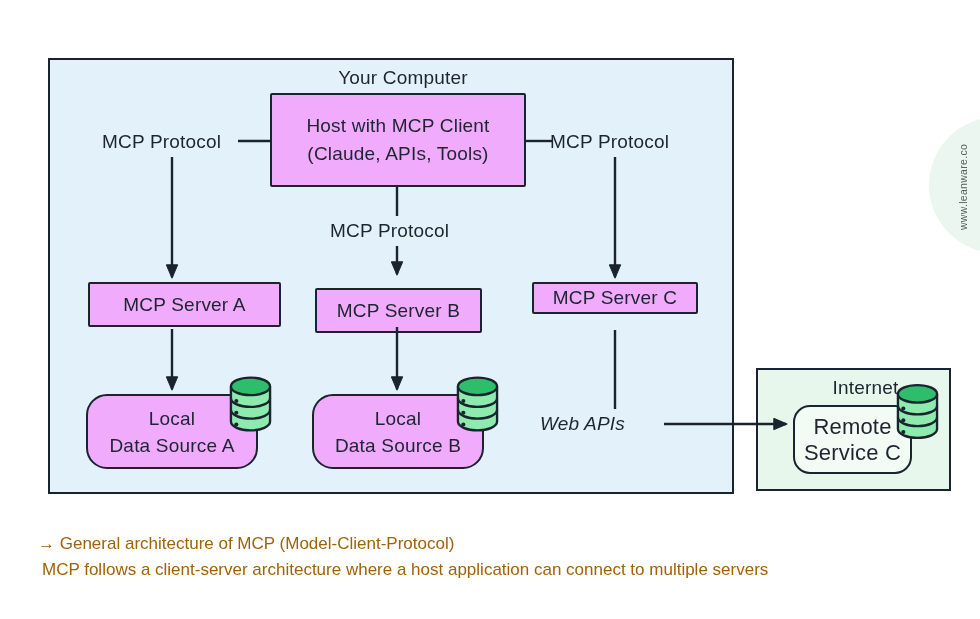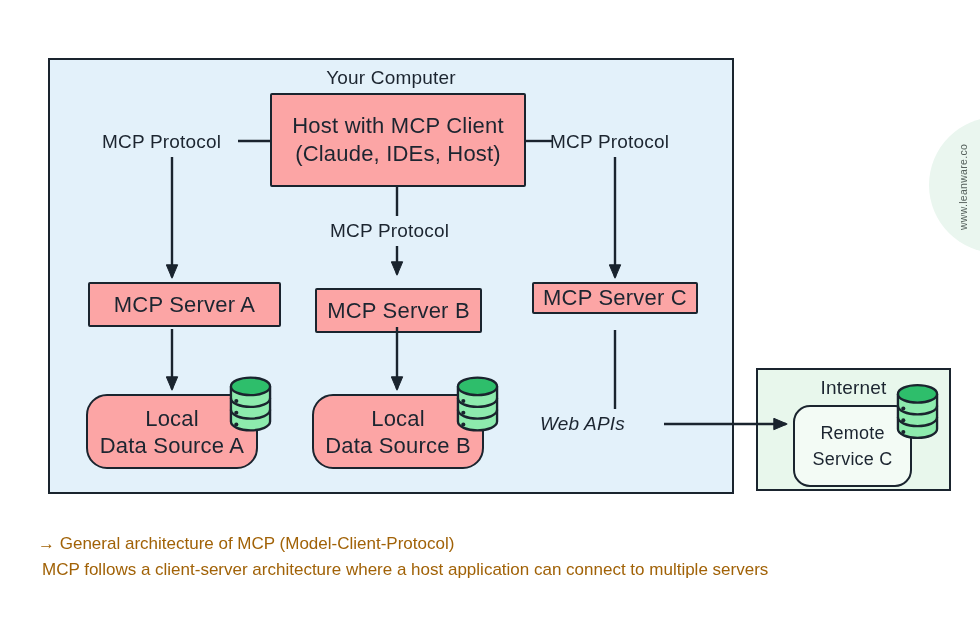--- a/index.html
+++ b/index.html
@@ -7,23 +7,23 @@
     position: relative;
     width: 980px; height: 619px;
     background: #ffffff;
     overflow: hidden;
     font-family: "Liberation Sans", sans-serif;
     color: #1c2530;
   }
   .node {
     position: absolute; box-sizing: border-box;
     border: 2px solid #1a242e;
-    background: #fca5a5;
+    background: #f0abfc;
     display: flex; align-items: center; justify-content: center;
-    font-size: 22px; letter-spacing: 0.2px;
+    font-size: 19px; letter-spacing: 0.2px;
     border-radius: 2px;
     z-index: 2;
     text-align: center;
   }
   .node.rounded {
     border-radius: 21px;
     flex-direction: column;
     line-height: 27px;
   }
   .computer-box {
@@ -37,20 +37,21 @@
     position: absolute; box-sizing: border-box;
     left: 756px; top: 368px; width: 195px; height: 123px;
     background: #e8f7ec;
     border: 2px solid #1a242e;
     z-index: 1;
   }
   .box-title {
     position: absolute; text-align: center;
     font-size: 19px; letter-spacing: 0.2px;
     z-index: 2;
+    padding-left: 12px;
   }
   .flow-label {
     position: absolute; font-size: 19px; letter-spacing: 0.2px;
     z-index: 2; white-space: nowrap;
   }
   #connectors {
     position: absolute; left: 0; top: 0; width: 980px; height: 619px;
     z-index: 4; pointer-events: none;
   }
   .db-icon { position: absolute; z-index: 5; }
@@ -80,41 +81,41 @@
   <div class="wm-text">www.leanware.co</div>
 
   <div class="computer-box"></div>
   <div class="box-title" style="left:48px; top:67px; width:686px;">Your Computer</div>
 
   <div class="internet-box"></div>
   <div class="box-title" style="left:756px; top:377px; width:195px;">Internet</div>
 
   <div class="node" style="left:270px; top:93px; width:256px; height:94px; flex-direction:column; line-height:28px;">
     <span>Host with MCP Client</span>
-    <span>(Claude, IDEs, Host)</span>
+    <span>(Claude, APIs, Tools)</span>
   </div>
 
   <div class="flow-label" style="left:102px; top:131px; width:136px;">MCP Protocol</div>
   <div class="flow-label" style="left:330px; top:220px; width:136px;">MCP Protocol</div>
   <div class="flow-label" style="left:550px; top:131px; width:132px;">MCP Protocol</div>
 
   <div class="node" style="left:88px; top:282px; width:193px; height:45px;">MCP Server A</div>
   <div class="node" style="left:315px; top:288px; width:167px; height:45px;">MCP Server B</div>
   <div class="node" style="left:532px; top:282px; width:166px; height:32px;">MCP Server C</div>
 
   <div class="node rounded" style="left:86px; top:394px; width:172px; height:75px;">
     <span>Local</span>
     <span>Data Source A</span>
   </div>
   <div class="node rounded" style="left:312px; top:394px; width:172px; height:75px;">
     <span>Local</span>
     <span>Data Source B</span>
   </div>
 
-  <div class="node rounded" style="left:793px; top:405px; width:119px; height:82px; font-size:18px; line-height:26px; background:#f3fbf5; border-radius:17px;align-items:center;">
+  <div class="node rounded" style="left:793px; top:405px; width:119px; height:69px; font-size:22px; line-height:26px; background:#f3fbf5; border-radius:17px;align-items:center;">
     <span>Remote</span>
     <span>Service C</span>
   </div>
 
   <div class="flow-label" style="left:540px; top:413px; width:123px; text-align:left;font-style:italic;">Web APIs</div>
 
   <svg id="connectors" viewBox="0 0 980 619" xmlns="http://www.w3.org/2000/svg">
     <defs>
       <marker id="arrow" markerUnits="userSpaceOnUse" markerWidth="15" markerHeight="13" viewBox="0 0 15 13" refX="13" refY="6.5" orient="auto">
         <path d="M0.8,0.8 L14.2,6.5 L0.8,12.2 Z" fill="#1a242e" stroke="#1a242e" stroke-linejoin="round"></path>

